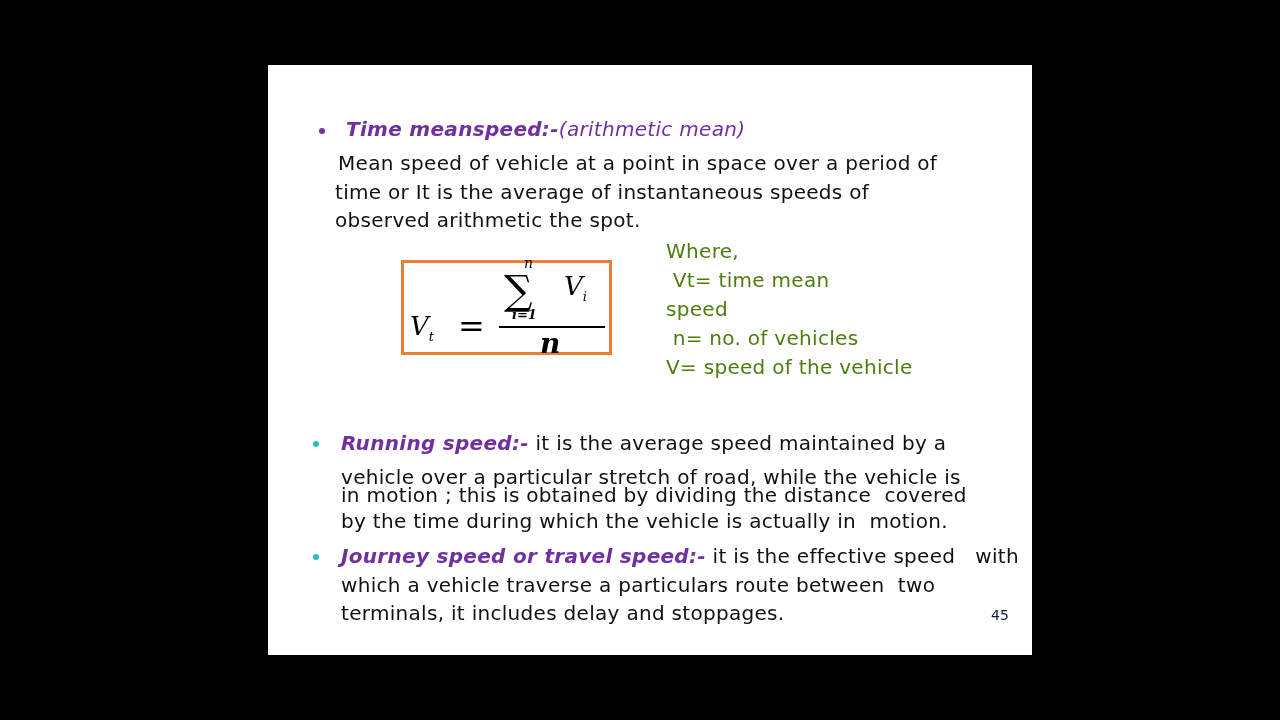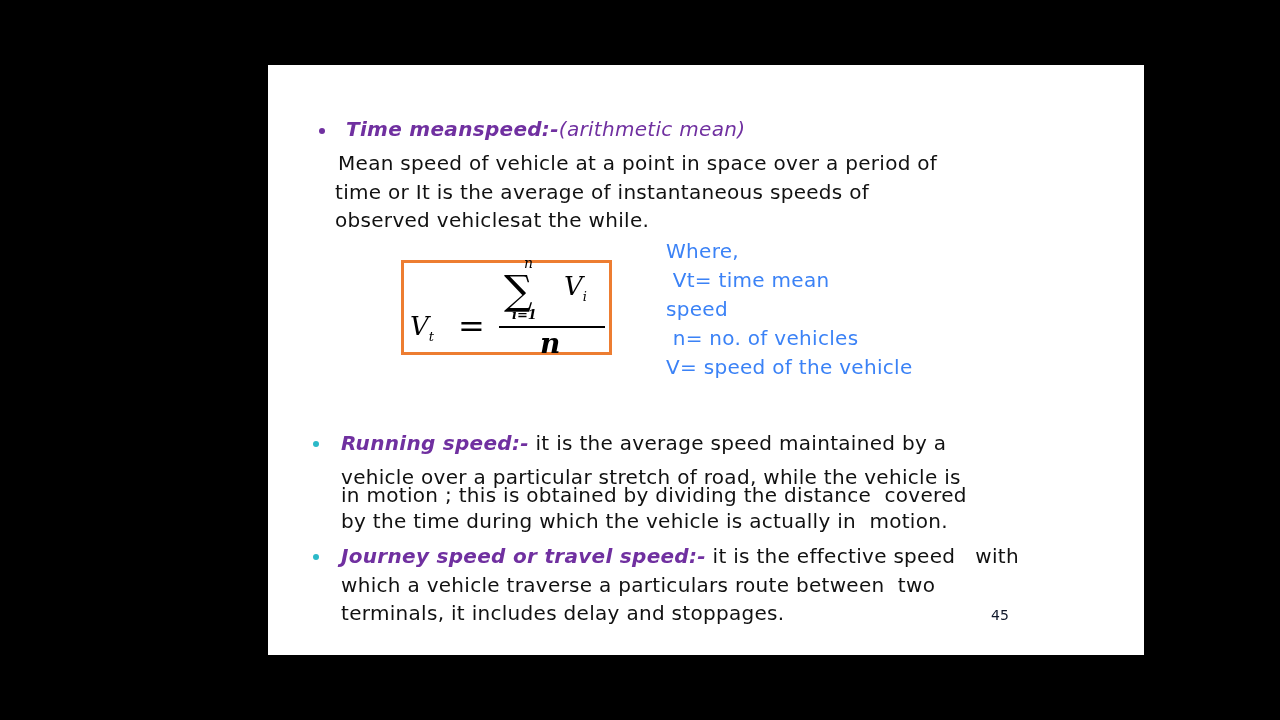--- a/index.html
+++ b/index.html
@@ -1,41 +1,41 @@
 <!DOCTYPE html>
 <html><head>
   <meta charset="utf-8">
   <style>
     html, body { margin:0; padding:0; }
     body { width:1280px; height:720px; background:#000; position:relative; overflow:hidden; font-family:"DejaVu Sans", sans-serif; }
-    .slide { position:absolute; left:268px; top:65px; width:876px; height:590px; background:#fff; }
+    .slide { position:absolute; left:268px; top:65px; width:764px; height:590px; background:#fff; }
     .abs { position:absolute; white-space:nowrap; }
     .body-text { font-size:20px; color:#111; letter-spacing:0.3px; }
     .heading { color:#7030a0; font-weight:bold; font-style:italic; }
     .heading-paren { color:#7030a0; font-style:italic; }
     .bullet { position:absolute; width:6px; height:6px; border-radius:50%; }
     .b-purple { background:#7030a0; }
     .b-teal { background:#2bb9c8; }
-    .red { color:#3b82f6; font-size:20px; letter-spacing:0.3px; }
+    .red { color:#4d7c0f; font-size:20px; letter-spacing:0.3px; }
     .formula-box { position:absolute; left:133px; top:195px; width:211px; height:95px; border:3px solid #ed7d31; box-sizing:border-box; font-family:"DejaVu Serif", serif; }
     .f-v { position:absolute; font-style:italic; font-weight:normal; font-size:26px; }
     .pagenum { font-size:14px; color:#0f172a; }
   </style>
 </head>
 <body>
 
 <div class="slide">
 
   <span class="bullet b-purple" style="left:51px;top:63px;"></span>
   <div class="abs body-text" style="left:78px;top:52px;">
     <span class="heading">Time meanspeed:-</span><span class="heading-paren">(arithmetic mean)</span>
   </div>
   <div class="abs body-text" style="left:70px;top:86px;">Mean speed of vehicle at a point in space over a period of</div>
   <div class="abs body-text" style="left:67px;top:115px;">time or It is the average of instantaneous speeds of</div>
-  <div class="abs body-text" style="left:67px;top:143px;">observed vehiclesat the while.</div>
+  <div class="abs body-text" style="left:67px;top:143px;">observed arithmetic the spot.</div>
 
   <div class="formula-box">
     <span class="f-v" style="left:6px;top:48px;"><span>V</span><sub style="font-size:13px;">t</sub></span>
     <span class="abs" style="left:54px;top:44px;font-size:32px;">=</span>
     <span class="abs" style="left:120px;top:-8px;font-size:14px;font-style:italic;">n</span>
     <span class="abs" style="left:100px;top:4px;font-size:40px;">∑</span>
     <span class="abs" style="left:108px;top:44px;font-size:13px;font-style:italic;font-weight:bold;">i=1</span>
     <span class="f-v" style="left:160px;top:8px;"><span>V</span><sub style="font-size:13px;">i</sub></span>
     <div class="abs" style="left:95px;top:63px;width:106px;height:2px;background:#000;"></div>
     <span class="abs" style="left:136px;top:64px;font-size:28px;font-style:italic;font-weight:bold;">n</span>

